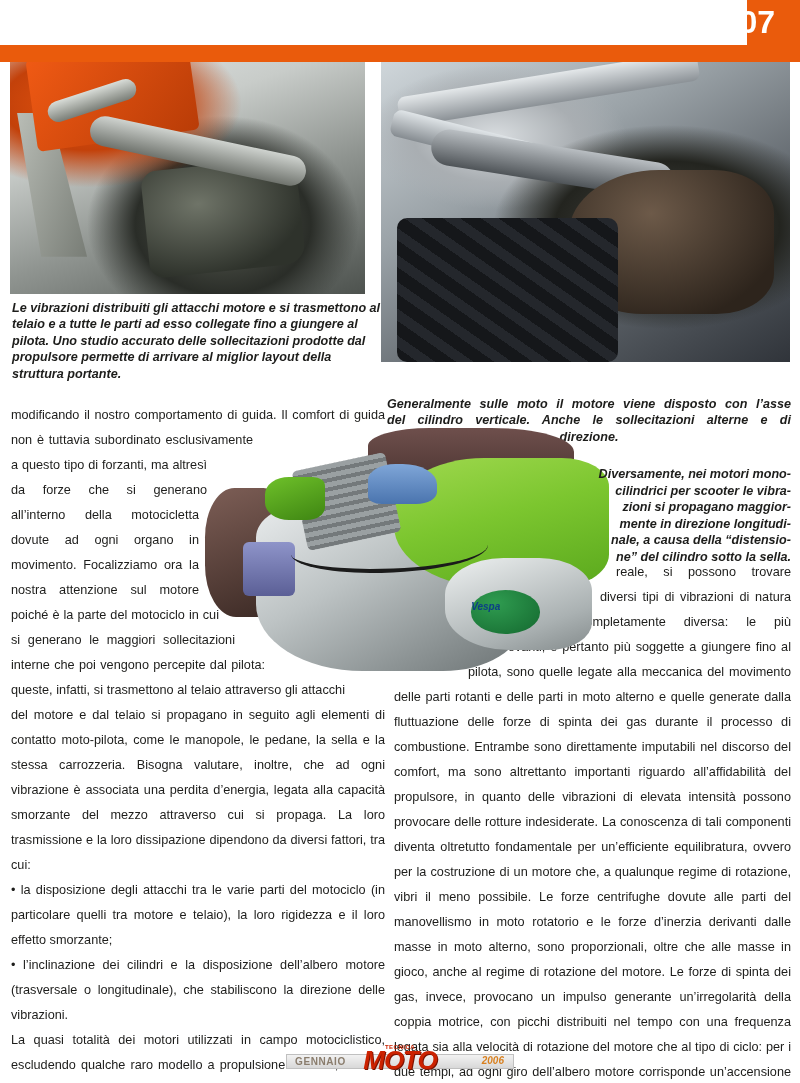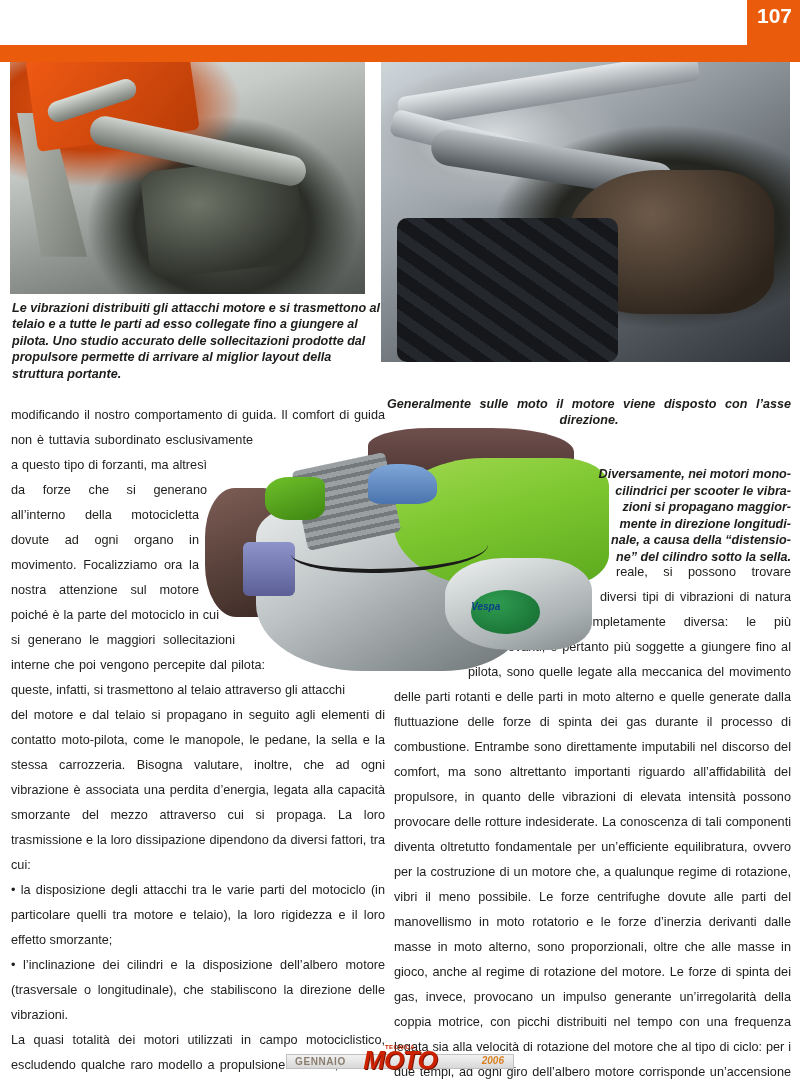--- a/index.html
+++ b/index.html
@@ -14,22 +14,22 @@
   
   #header-band{
     position:absolute;left:0;top:0;width:800px;height:62px;
     background:#ea5b0c;
   }
   #header-white{
     position:absolute;left:0;top:0;width:747px;height:45px;
     background:#ffffff;
   }
   #page-number{
-    position:absolute;right:8px;top:4px;
-    font-size:21px;font-weight:bold;color:#ffffff;
+    position:absolute;right:25px;top:4px;
+    font-size:32px;font-weight:bold;color:#ffffff;
     letter-spacing:0px;font-family:"Liberation Sans", sans-serif;
   }
   
   .photo{position:absolute;overflow:hidden;}
   #photo-left{left:10px;top:62px;width:355px;height:232px;}
   #photo-right{left:381px;top:62px;width:409px;height:300px;}
 
   
   .ph-sky{position:absolute;inset:0;}
   #photo-left .ph-sky{
@@ -191,20 +191,21 @@
   <div class="ph-shape" id="pr-frame2"></div>
   <div class="ph-shape" id="pr-exh"></div>
   <div class="ph-shape" id="pr-engine"></div>
   <div class="ph-shape" id="pr-tyre"></div>
 </div>
 
 <div class="caption" id="caption-left">Le vibrazioni distribuiti gli attacchi motore e si trasmettono al telaio e a tutte le parti ad esso collegate fino a giungere al pilota. Uno studio accurato delle sollecitazioni prodotte dal propulsore permette di arrivare al miglior layout della struttura portante.</div>
 
 <div class="caption" id="caption-right">
   <span class="cjust">Generalmente sulle moto il motore viene disposto con l’asse</span>
+  <span class="cjust">del cilindro verticale. Anche le sollecitazioni alterne e di</span>
   <span class="ctr">direzione.</span>
 </div>
 
 <div id="engine-photo">
   <div id="eng-dark"></div>
   <div id="eng-body"></div>
   <div id="eng-brown"></div>
   <div id="eng-green"></div>
   <div id="eng-cyl"></div>
   <div id="eng-blue"></div>

